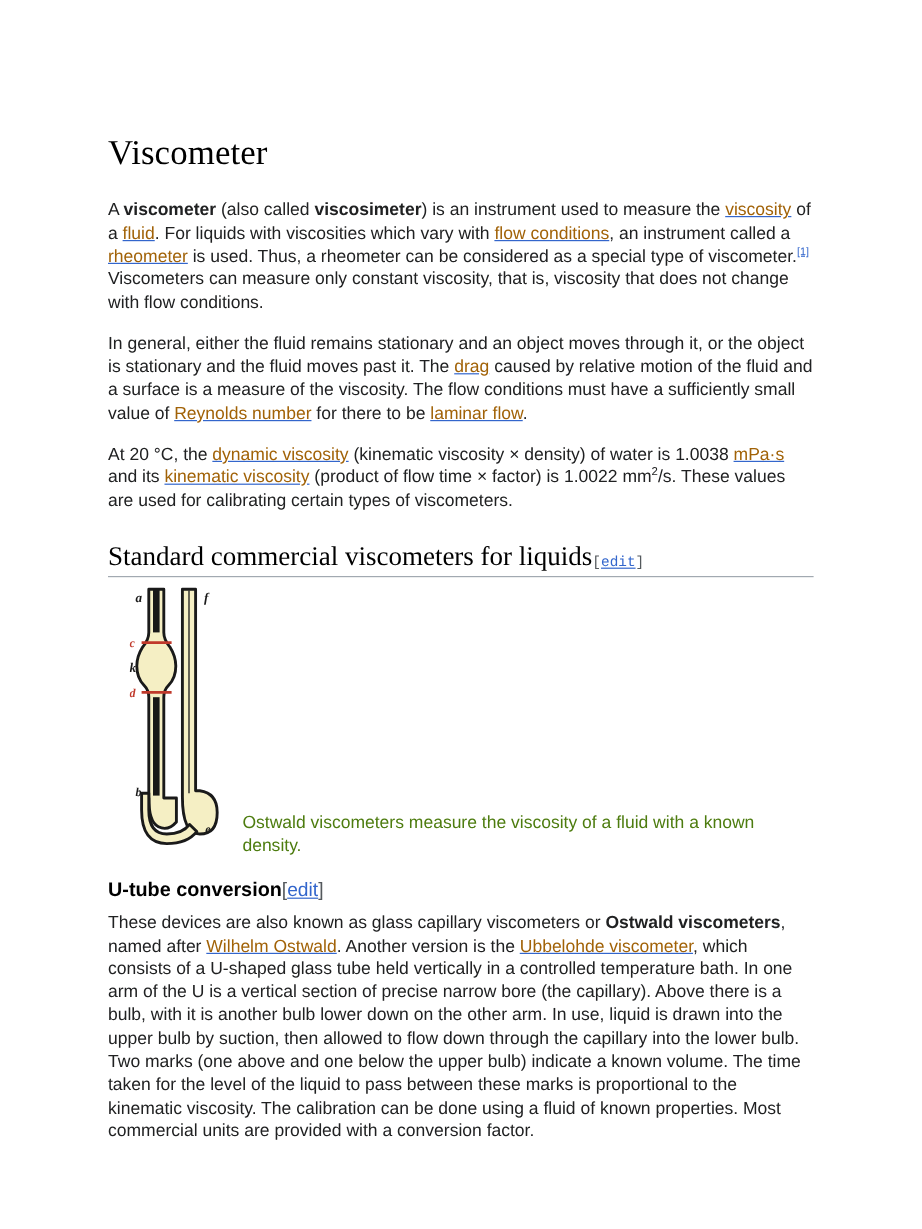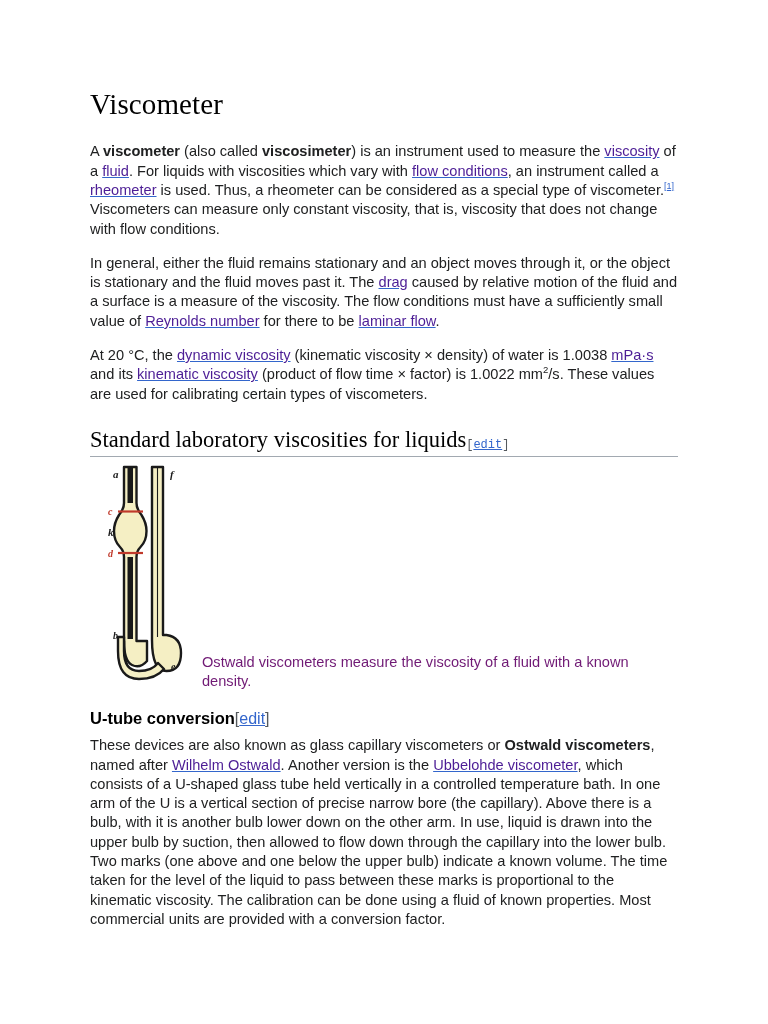--- a/index.html
+++ b/index.html
@@ -16,20 +16,21 @@
   }
   .page {
     position: relative;
     width: 768px;
     height: 1024px;
     box-sizing: border-box;
     padding: 88px 90px 0 90px;
   }
   .content {
     width: 588px;
+    margin-top: 24px;
   }
 
   h1.page-title {
     font-family: "Liberation Serif", serif;
     font-size: 29px;
     font-weight: normal;
     line-height: 1.15;
     margin: 0 0 21px 0;
     color: #000000;
     letter-spacing: 0.1px;
@@ -37,21 +38,21 @@
 
   p.para {
     font-size: 14.6px;
     line-height: 19.3px;
     margin: 0 0 15px 0;
     text-align: left;
     color: #202122;
   }
 
   a.wlink {
-    color: #4c1d95;
+    color: #a16207;
     text-decoration: underline;
     text-decoration-color: #3366cc;
     cursor: pointer;
   }
   b, strong { font-weight: bold; }
 
   sup.cite {
     font-size: 9px;
     vertical-align: super;
     line-height: 0;
@@ -107,40 +108,40 @@
     margin: 8px 14px 0 18px;
     position: relative;
   }
   .figure svg { display: block; }
 
   .caption-block {
     font-size: 14.6px;
     line-height: 19.3px;
     margin: 0;
     padding-top: 196px;
-    color: #701a75;
+    color: #4d7c0f;
   }
 
   .clearer { clear: both; }
 </style>
 </head>
 <body>
 
 <div class="page">
   <div class="content">
 
     <h1 class="page-title">Viscometer</h1>
 
     <p class="para"><span>A </span><b>viscometer</b><span> (also called </span><b>viscosimeter</b><span>) is an instrument used to measure the </span><a class="wlink">viscosity</a><span> of a </span><a class="wlink">fluid</a><span>. For liquids with viscosities which vary with </span><a class="wlink">flow conditions</a><span>, an instrument called a </span><a class="wlink">rheometer</a><span> is used. Thus, a rheometer can be considered as a special type of viscometer.</span><sup class="cite"><a>[1]</a></sup><span> Viscometers can measure only constant viscosity, that is, viscosity that does not change with flow conditions.</span></p>
 
     <p class="para"><span>In general, either the fluid remains stationary and an object moves through it, or the object is stationary and the fluid moves past it. The </span><a class="wlink">drag</a><span> caused by relative motion of the fluid and a surface is a measure of the viscosity. The flow conditions must have a sufficiently small value of </span><a class="wlink">Reynolds number</a><span> for there to be </span><a class="wlink">laminar flow</a><span>.</span></p>
 
     <p class="para"><span>At 20 °C, the </span><a class="wlink">dynamic viscosity</a><span> (kinematic viscosity × density) of water is 1.0038 </span><a class="wlink">mPa·s</a><span> and its </span><a class="wlink">kinematic viscosity</a><span> (product of flow time × factor) is 1.0022 mm</span><sup class="unit">2</sup><span>/s. These values are used for calibrating certain types of viscometers.</span></p>
 
-    <h2 class="sec-heading"><span>Standard laboratory viscosities for liquids</span><span class="edit-wrap"><span>[</span><a>edit</a><span>]</span></span></h2>
+    <h2 class="sec-heading"><span>Standard commercial viscometers for liquids</span><span class="edit-wrap"><span>[</span><a>edit</a><span>]</span></span></h2>
 
     <div class="figure">
       <svg width="80" height="224" viewBox="0 0 80 224" xmlns="http://www.w3.org/2000/svg">
 
         <path d="M 44 2 L 44 175 Q 44 206 58.5 206 Q 73 206 73 188 Q 73 172 58.5 170 L 55 170 L 55 2 Z" fill="#f5efc4" stroke="#1a1a1a" stroke-width="2.4" stroke-linejoin="round"></path>
 
         <path d="M 16 2 L 16 38 Q 16 44 11 50 Q 6 58 6 66 Q 6 76 12 82 Q 16 86 16 92 L 16 176
                  Q 16 196 24 200 Q 32 204 39 196 L 39 176 L 28.5 176 L 28.5 92
                  Q 28.5 86 32.5 82 Q 38.5 76 38.5 66 Q 38.5 58 33.5 50 Q 28.5 44 28.5 38 L 28.5 2 Z" fill="#f5efc4" stroke="#1a1a1a" stroke-width="2.4" stroke-linejoin="round"></path>
 

